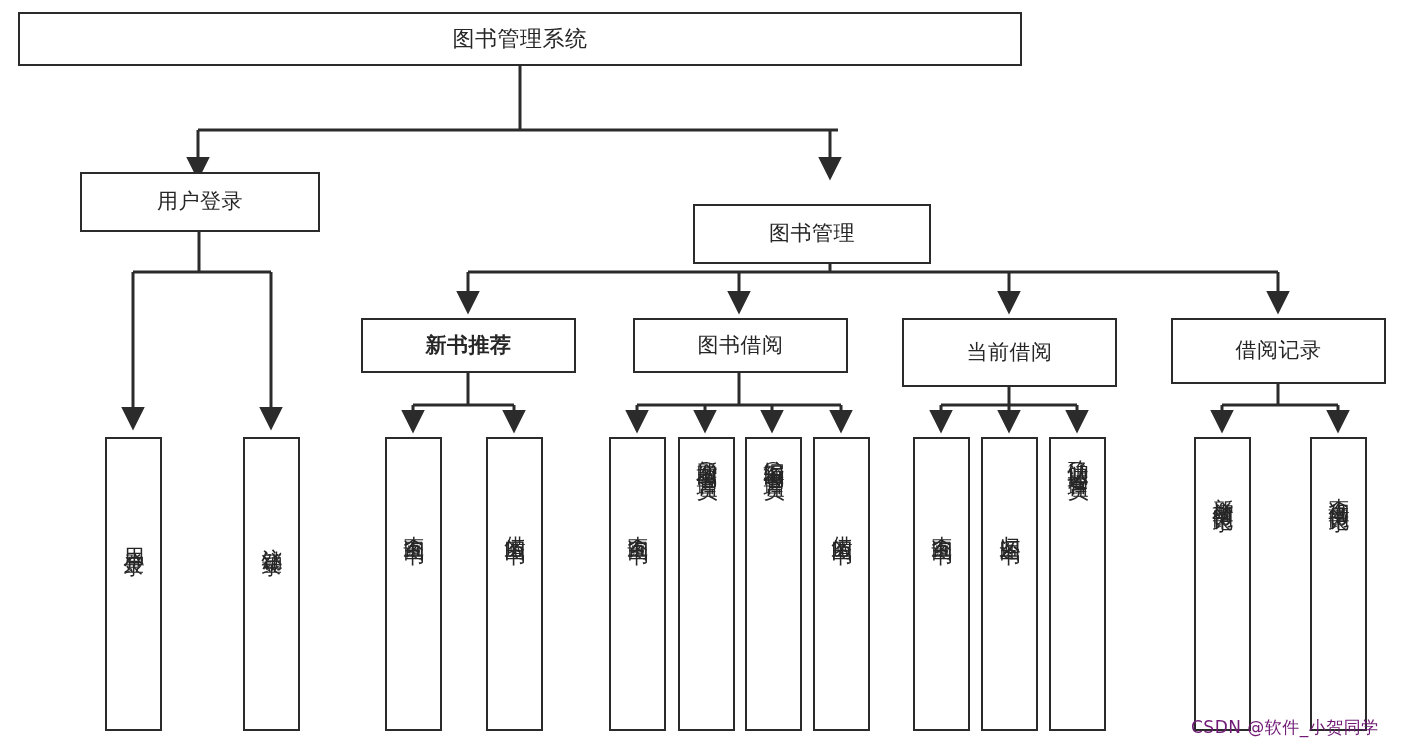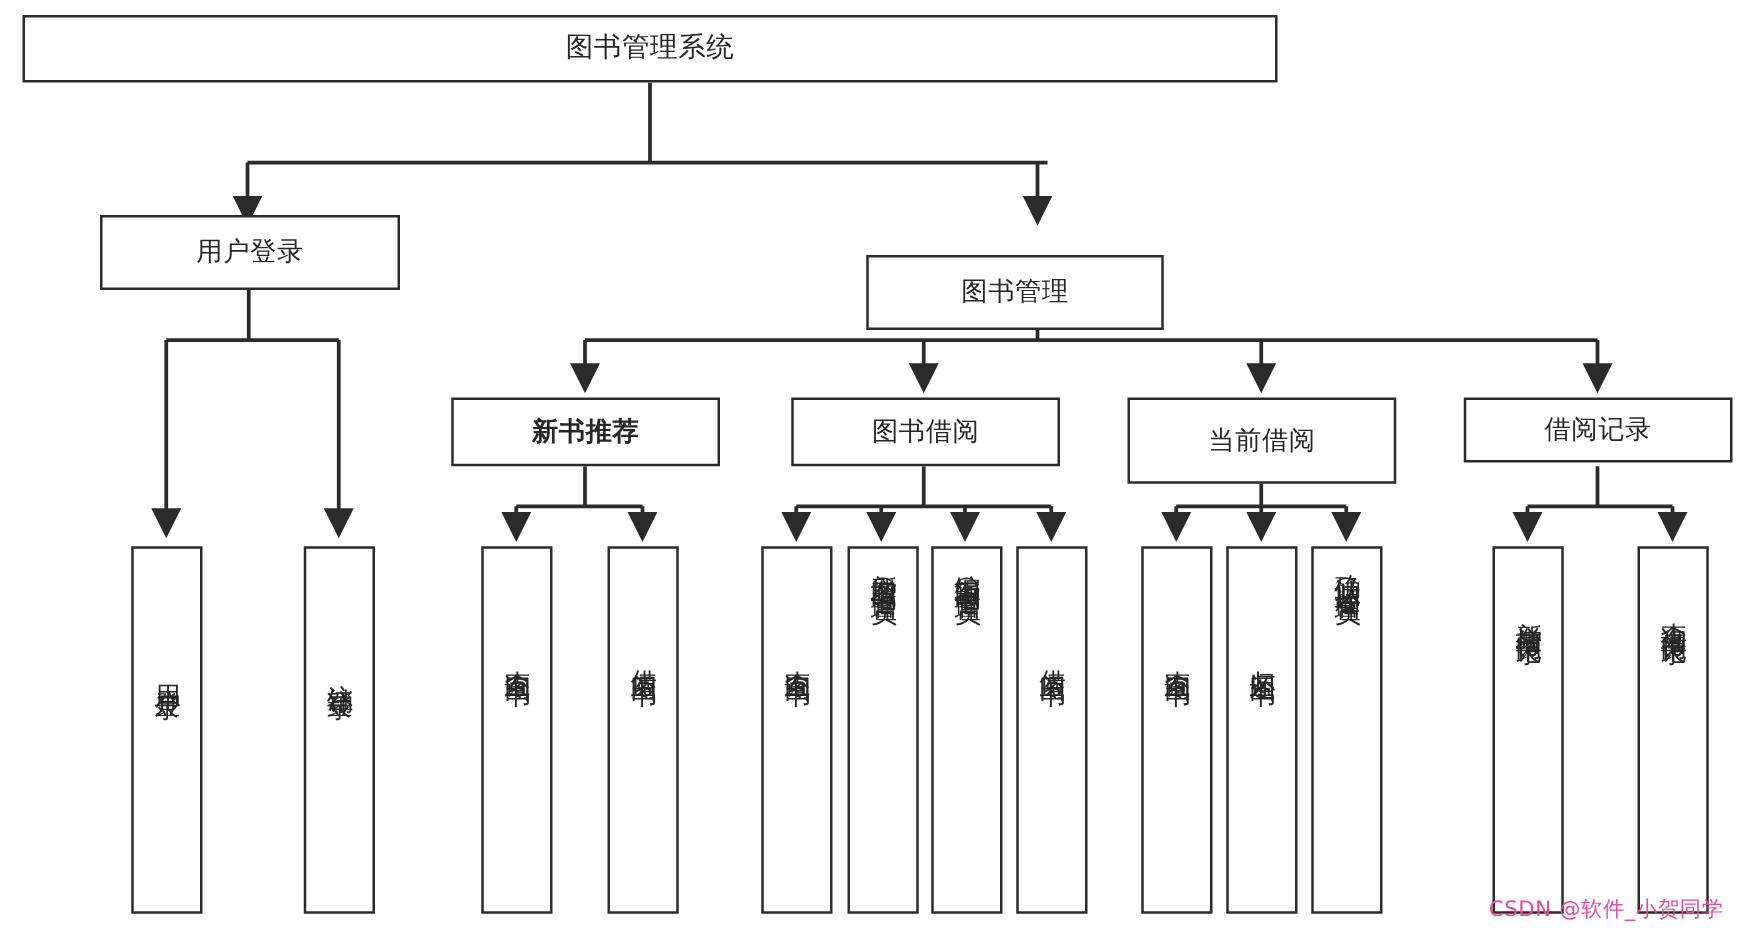--- a/index.html
+++ b/index.html
@@ -55,21 +55,21 @@
   .vtext {
     writing-mode: vertical-rl;
     text-orientation: upright;
     letter-spacing: 3px;
     line-height: 1;
     white-space: nowrap;
   }
   .watermark {
     position: absolute;
     font-size: 17px;
-    color: #ec4899;
+    color: #701a75;
     white-space: nowrap;
     letter-spacing: 0.5px;
   }
 </style>
 </head>
 <body>
 
 <div id="canvas">
 
   <svg id="connectors" viewBox="0 0 1405 747" xmlns="http://www.w3.org/2000/svg">
@@ -135,21 +135,21 @@
 
   <div class="node node-h" style="left:361px; top:318px; width:215px; height:55px;font-weight:bold;">
     <span>新书推荐</span>
   </div>
   <div class="node node-h" style="left:633px; top:318px; width:215px; height:55px;">
     <span>图书借阅</span>
   </div>
   <div class="node node-h" style="left:902px; top:318px; width:215px; height:69px;">
     <span>当前借阅</span>
   </div>
-  <div class="node node-h" style="left:1171px; top:318px; width:215px; height:52px;">
+  <div class="node node-h" style="left:1171px; top:318px; width:215px; height:66px;">
     <span>借阅记录</span>
   </div>
 
   <div class="node node-v" style="left:105px; top:437px; width:57px; height:294px; padding-top:92px;">
     <span class="vtext">用户登录</span>
   </div>
   <div class="node node-v" style="left:243px; top:437px; width:57px; height:294px; padding-top:92px;">
     <span class="vtext">注销登录</span>
   </div>
 

